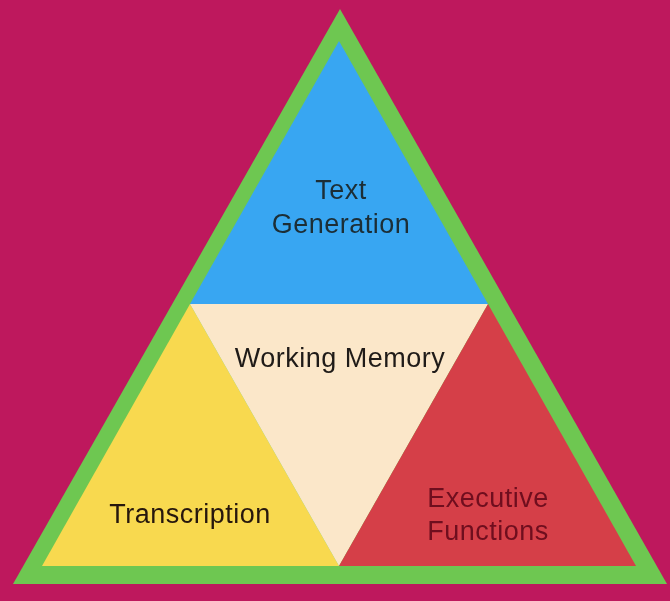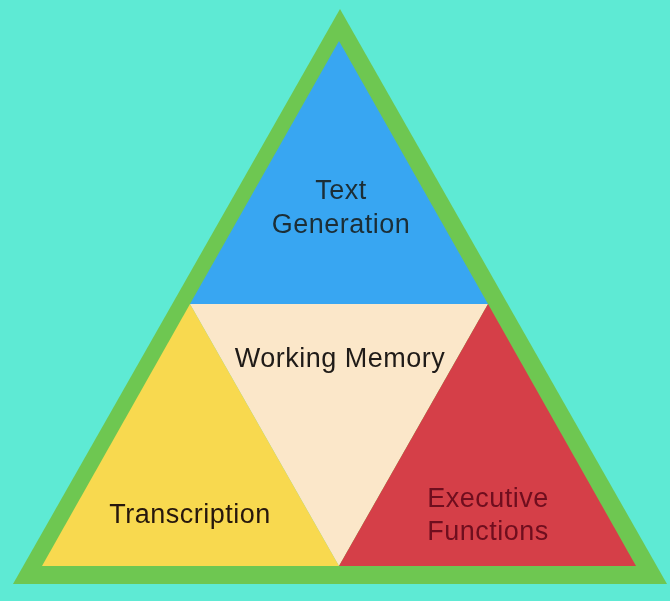--- a/index.html
+++ b/index.html
@@ -8,21 +8,21 @@
     background: #ffffff;
     width: 670px;
     height: 601px;
     overflow: hidden;
     font-family: "Liberation Sans", sans-serif;
   }
   .stage {
     position: relative;
     width: 670px;
     height: 601px;
-    background: #5eead4;
+    background: #be185d;
   }
   svg { display: block; }
   .section-label {
     font-family: "Liberation Sans", sans-serif;
     font-size: 27px;
     font-weight: 500;
     letter-spacing: 0.5px;
     text-anchor: middle;
   }
 </style>

